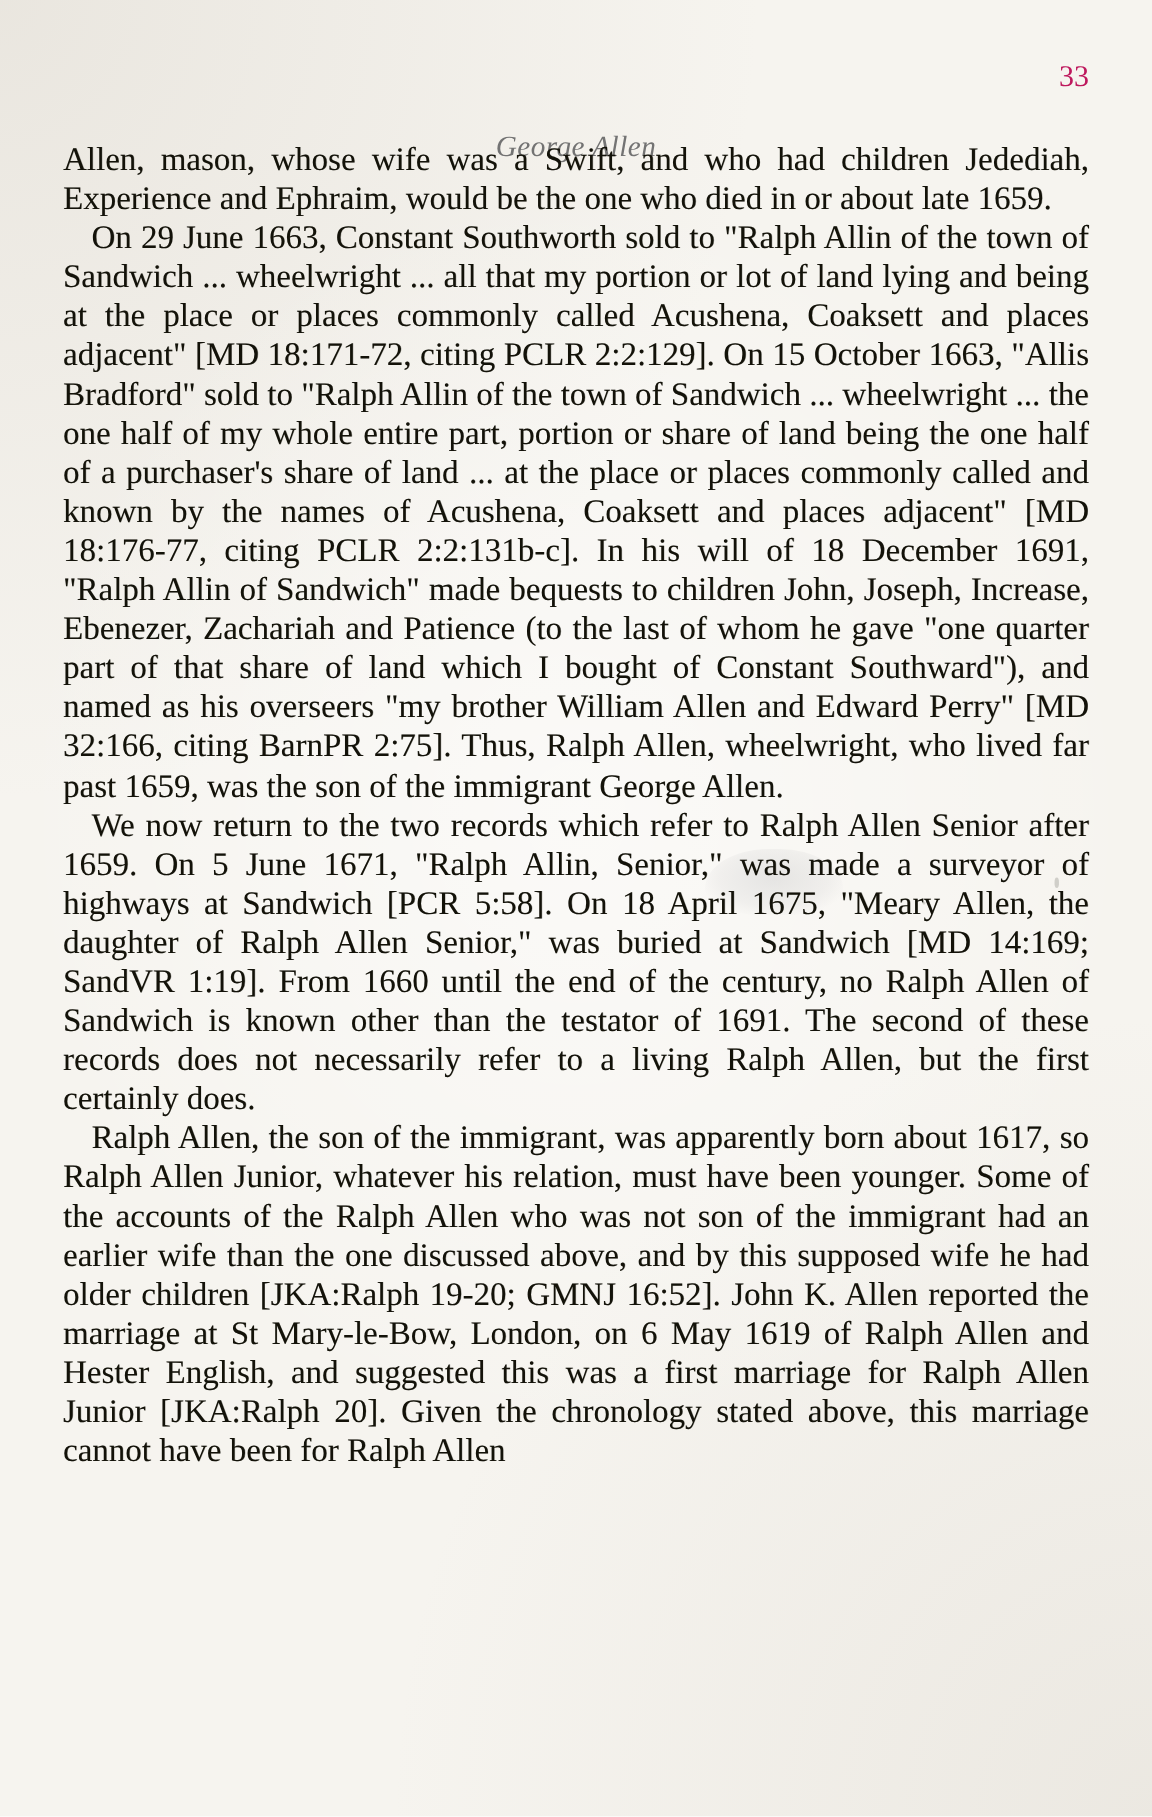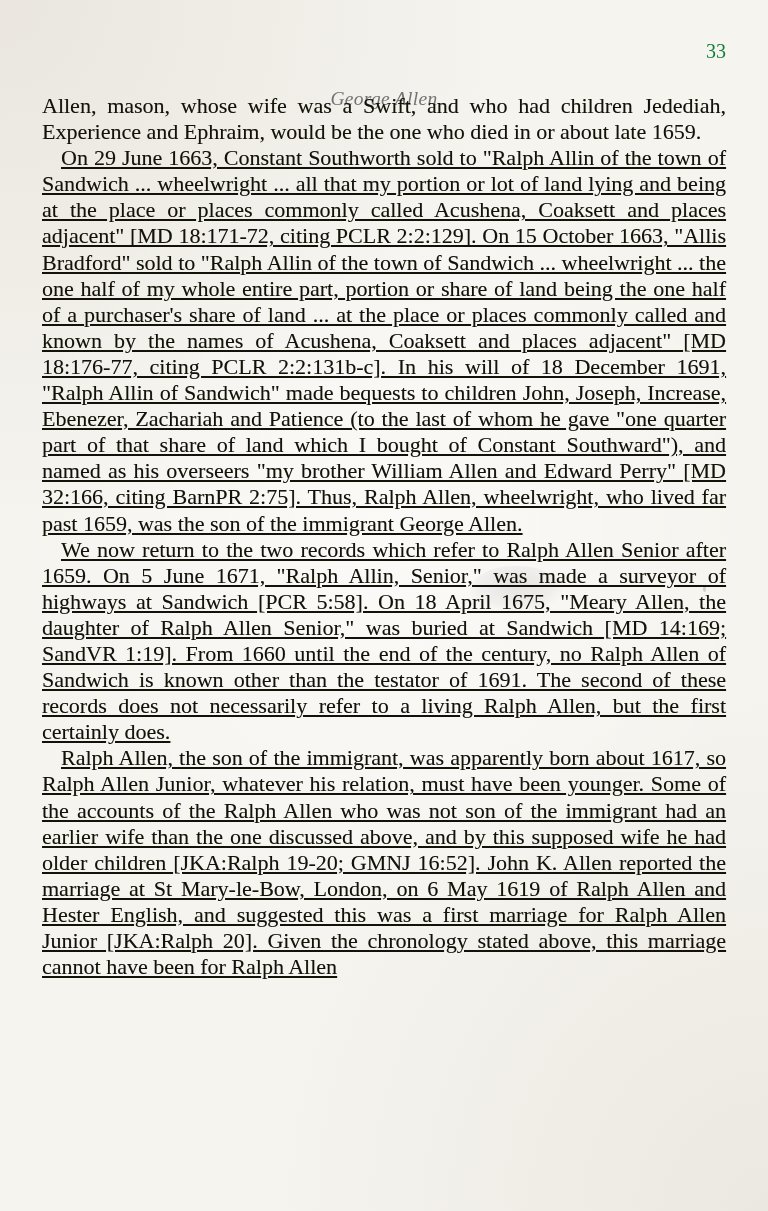--- a/index.html
+++ b/index.html
@@ -77,21 +77,21 @@
     letter-spacing: 0.3px;
     color: #737373;
     white-space: nowrap;
     margin-top: 46px;
   }
   .running-head .folio {
     position: absolute;
     right: 0;
     top: -2px;
     font-size: 20px;
-    color: #15803d;
+    color: #be185d;
   }
 
   
   .body-text {
     position: absolute;
     left: 42px;
     top: 93px;
     width: 684px;
     font-size: 22px;
     line-height: 26.1px;
@@ -100,21 +100,20 @@
     color: #131209;
     hyphens: none;
     -webkit-font-smoothing: none;
   }
   .body-text p {
     margin: 0;
     text-indent: 0;
   }
   .body-text p.indent {
     text-indent: 19px;
-    text-decoration: underline;
   }
   .body-text p:last-child {
     text-align: justify;
   }
 
   
   .body-text {
     text-shadow: 0.25px 0 0 rgba(19,18,9,0.33);
   }
 </style>

